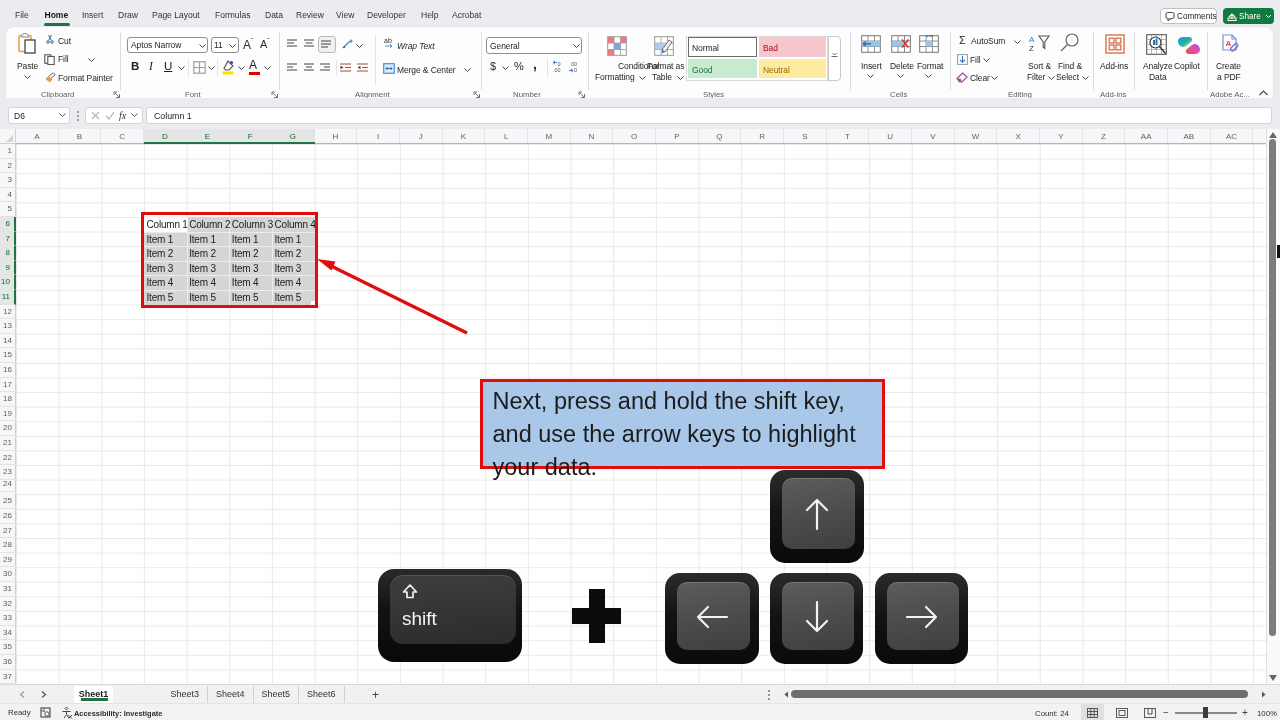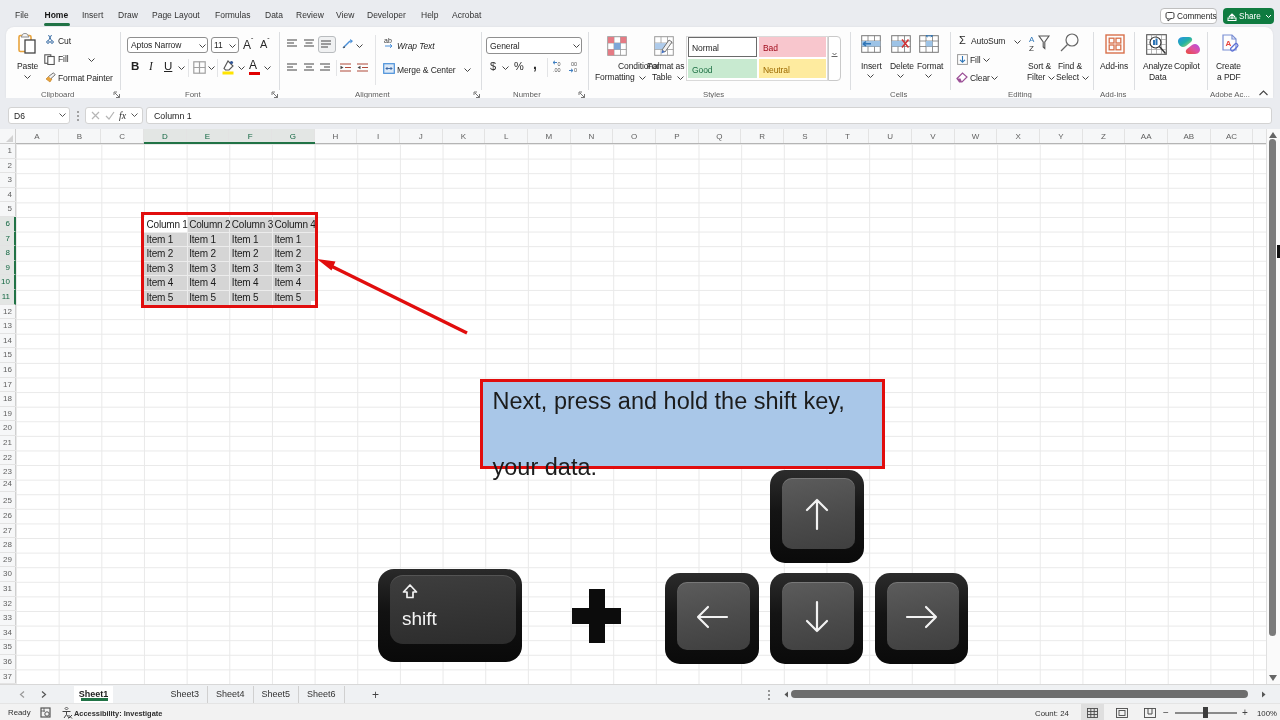--- a/index.html
+++ b/index.html
@@ -590,20 +590,21 @@
       <div class="abs" style="left:310.67px;top:171.60px;width:4px;height:4px;background:#fff;"></div>
     </div>
 </div>
 
 <svg class="abs" style="left:300px;top:240px;" width="180" height="100" viewBox="0 0 180 100">
   <path d="M167 93 L27 24" stroke="#e10d0d" stroke-width="3.4"></path>
   <path d="M31.5 30.5 L17 19 L35.5 21.5 Z" fill="#e10d0d"></path>
 </svg>
 <div id="callout">
   <div style="top:5.5px;">Next, press and hold the shift key,</div>
+  <div style="top:38.5px;">and use the arrow keys to highlight</div>
   <div style="top:71.5px;">your data.</div>
 </div>
 <div id="keysArea">
     <div class="keyout" style="left:378px;top:569px;width:144px;height:93px;border-radius:16px;background:linear-gradient(180deg,#2a2a2a 0%,#121212 45%,#090909 100%);"></div>
     <div class="keyin" style="left:390px;top:574.5px;width:126px;height:69.5px;border-radius:13px;background:linear-gradient(175deg,#3e3e3e 0%,#343434 55%,#2c2c2c 100%);box-shadow:inset 0 1px 0 rgba(255,255,255,0.12);"></div>
     <svg class="abs" style="left:402px;top:584px;" width="16" height="15" viewBox="0 0 16 15">
       <path d="M8 1 L14.5 8 L11 8 L11 13.5 L5 13.5 L5 8 L1.5 8 Z" fill="none" stroke="#f2f2f2" stroke-width="1.7" stroke-linejoin="round"></path>
     </svg>
     <div class="abs" style="left:402px;top:608px;font-size:19px;color:#f4f4f4;">shift</div>
     <div class="abs" style="left:572px;top:589px;width:49px;height:54px;">

